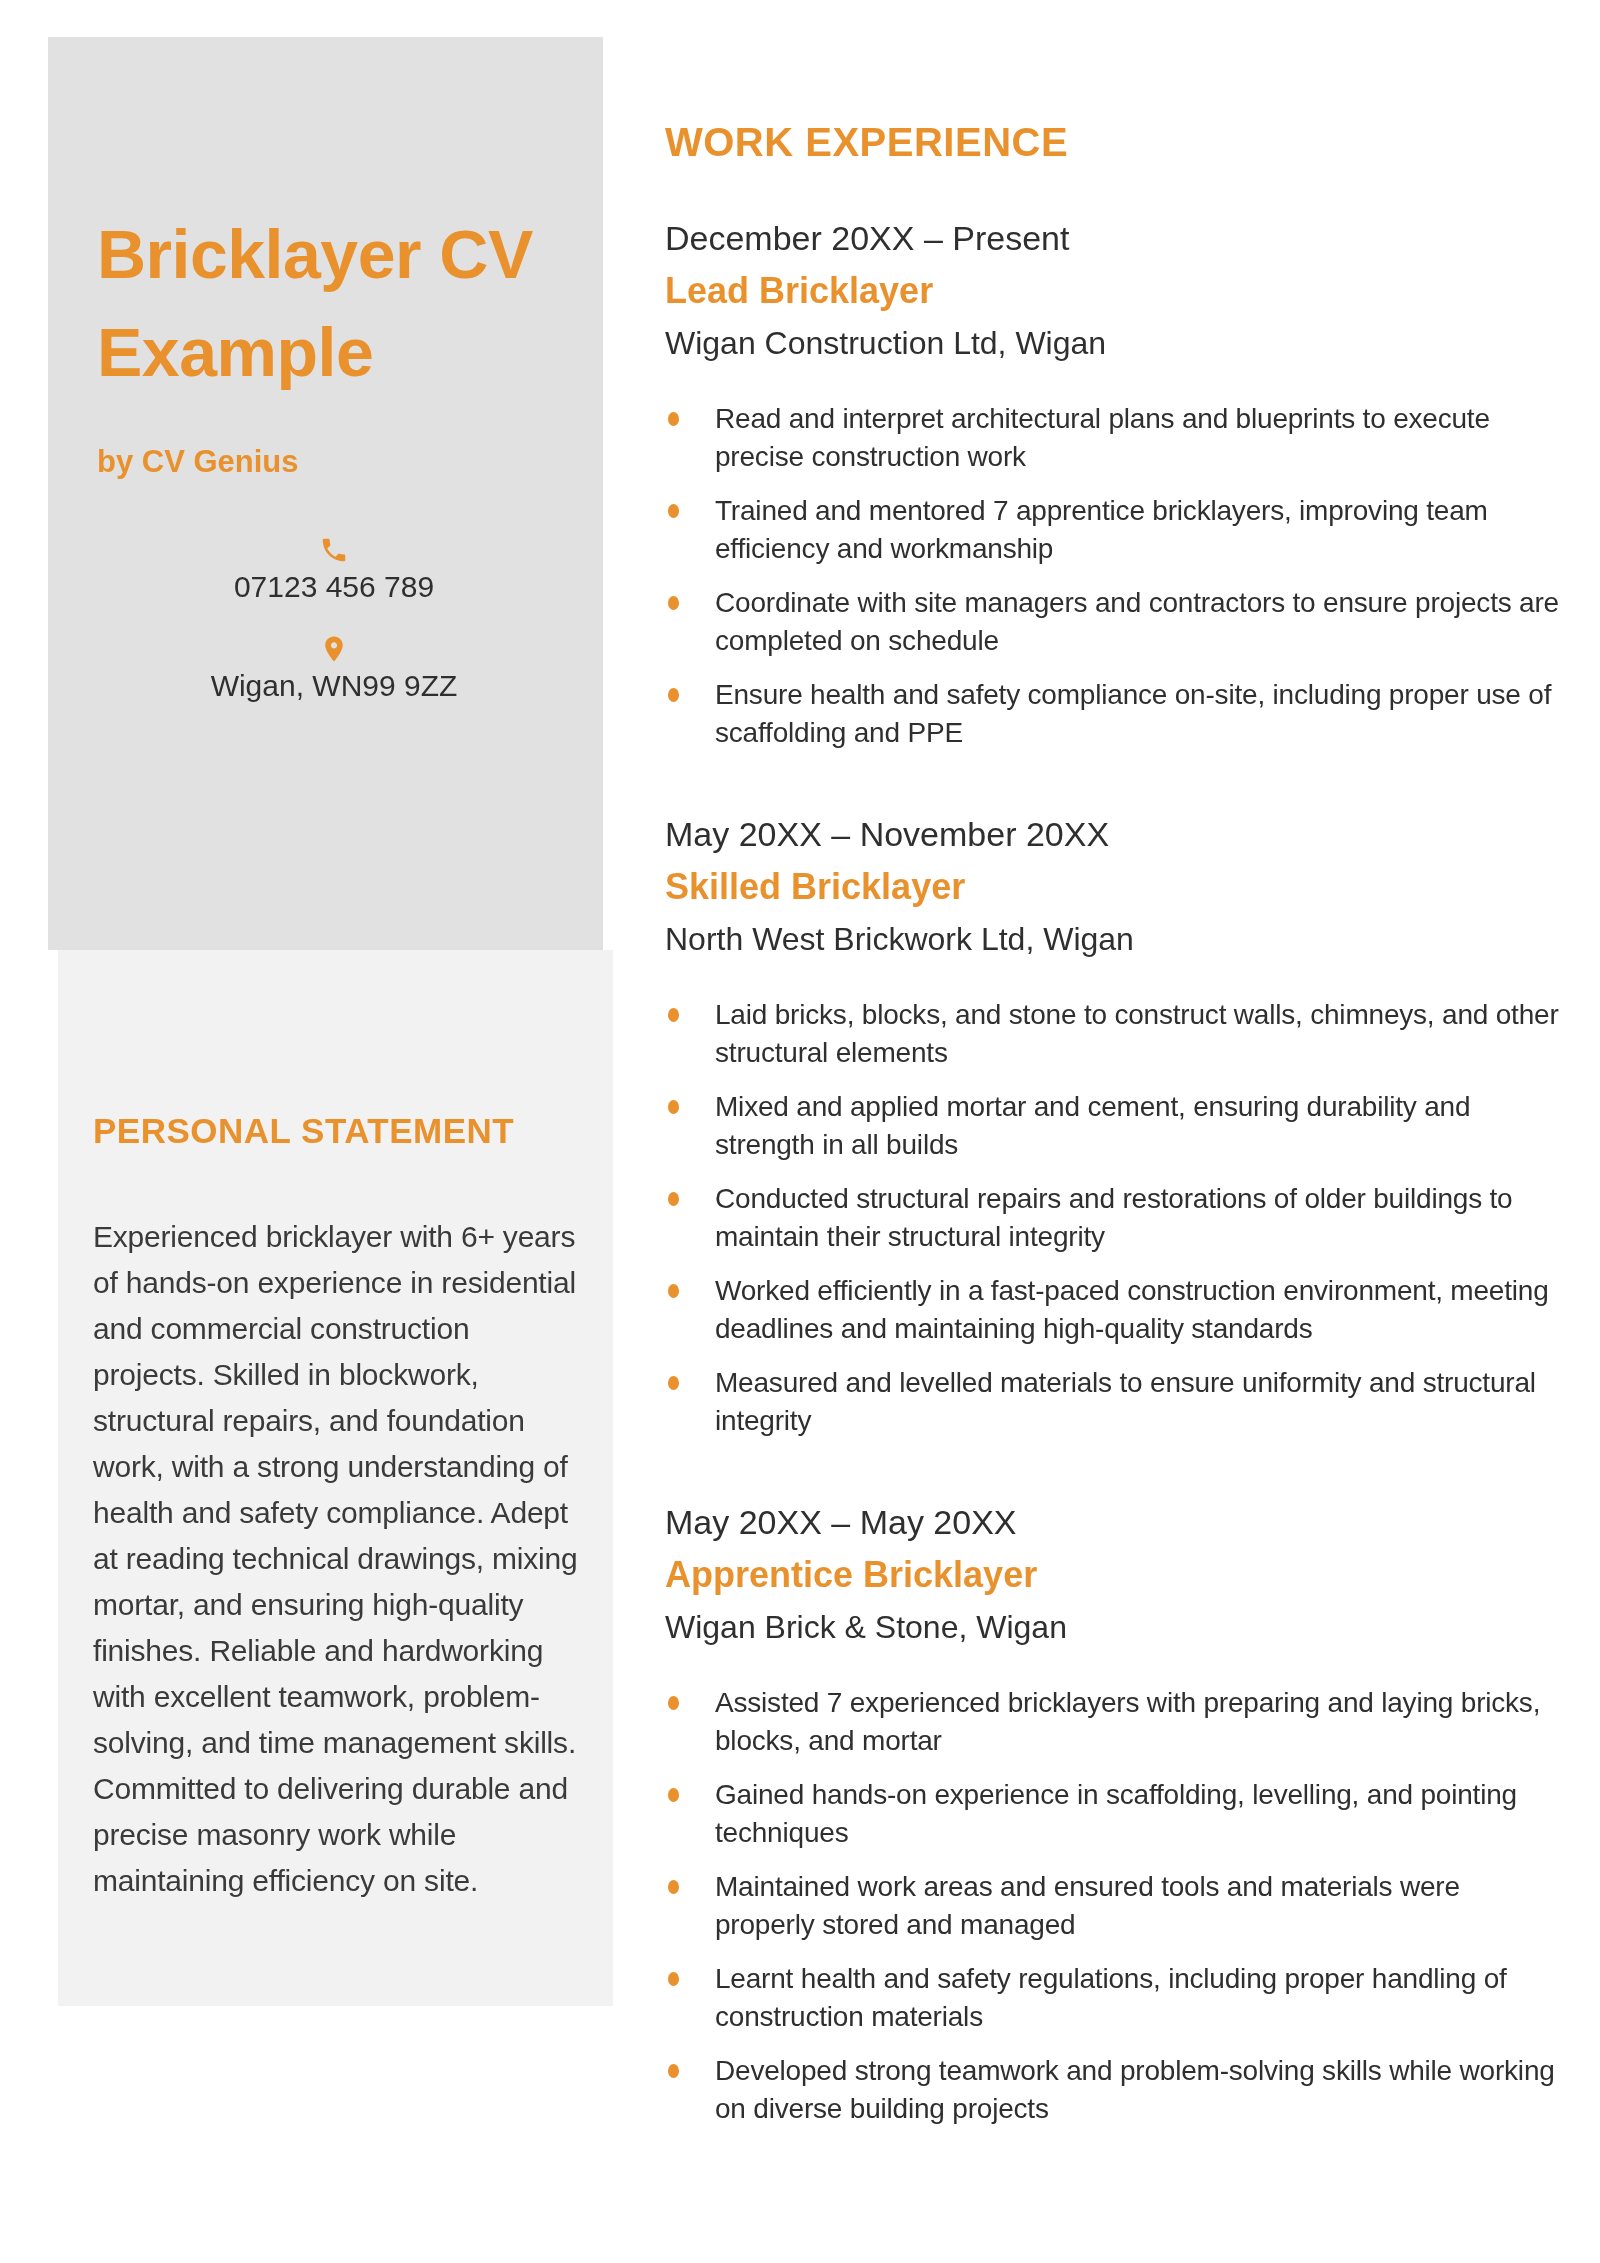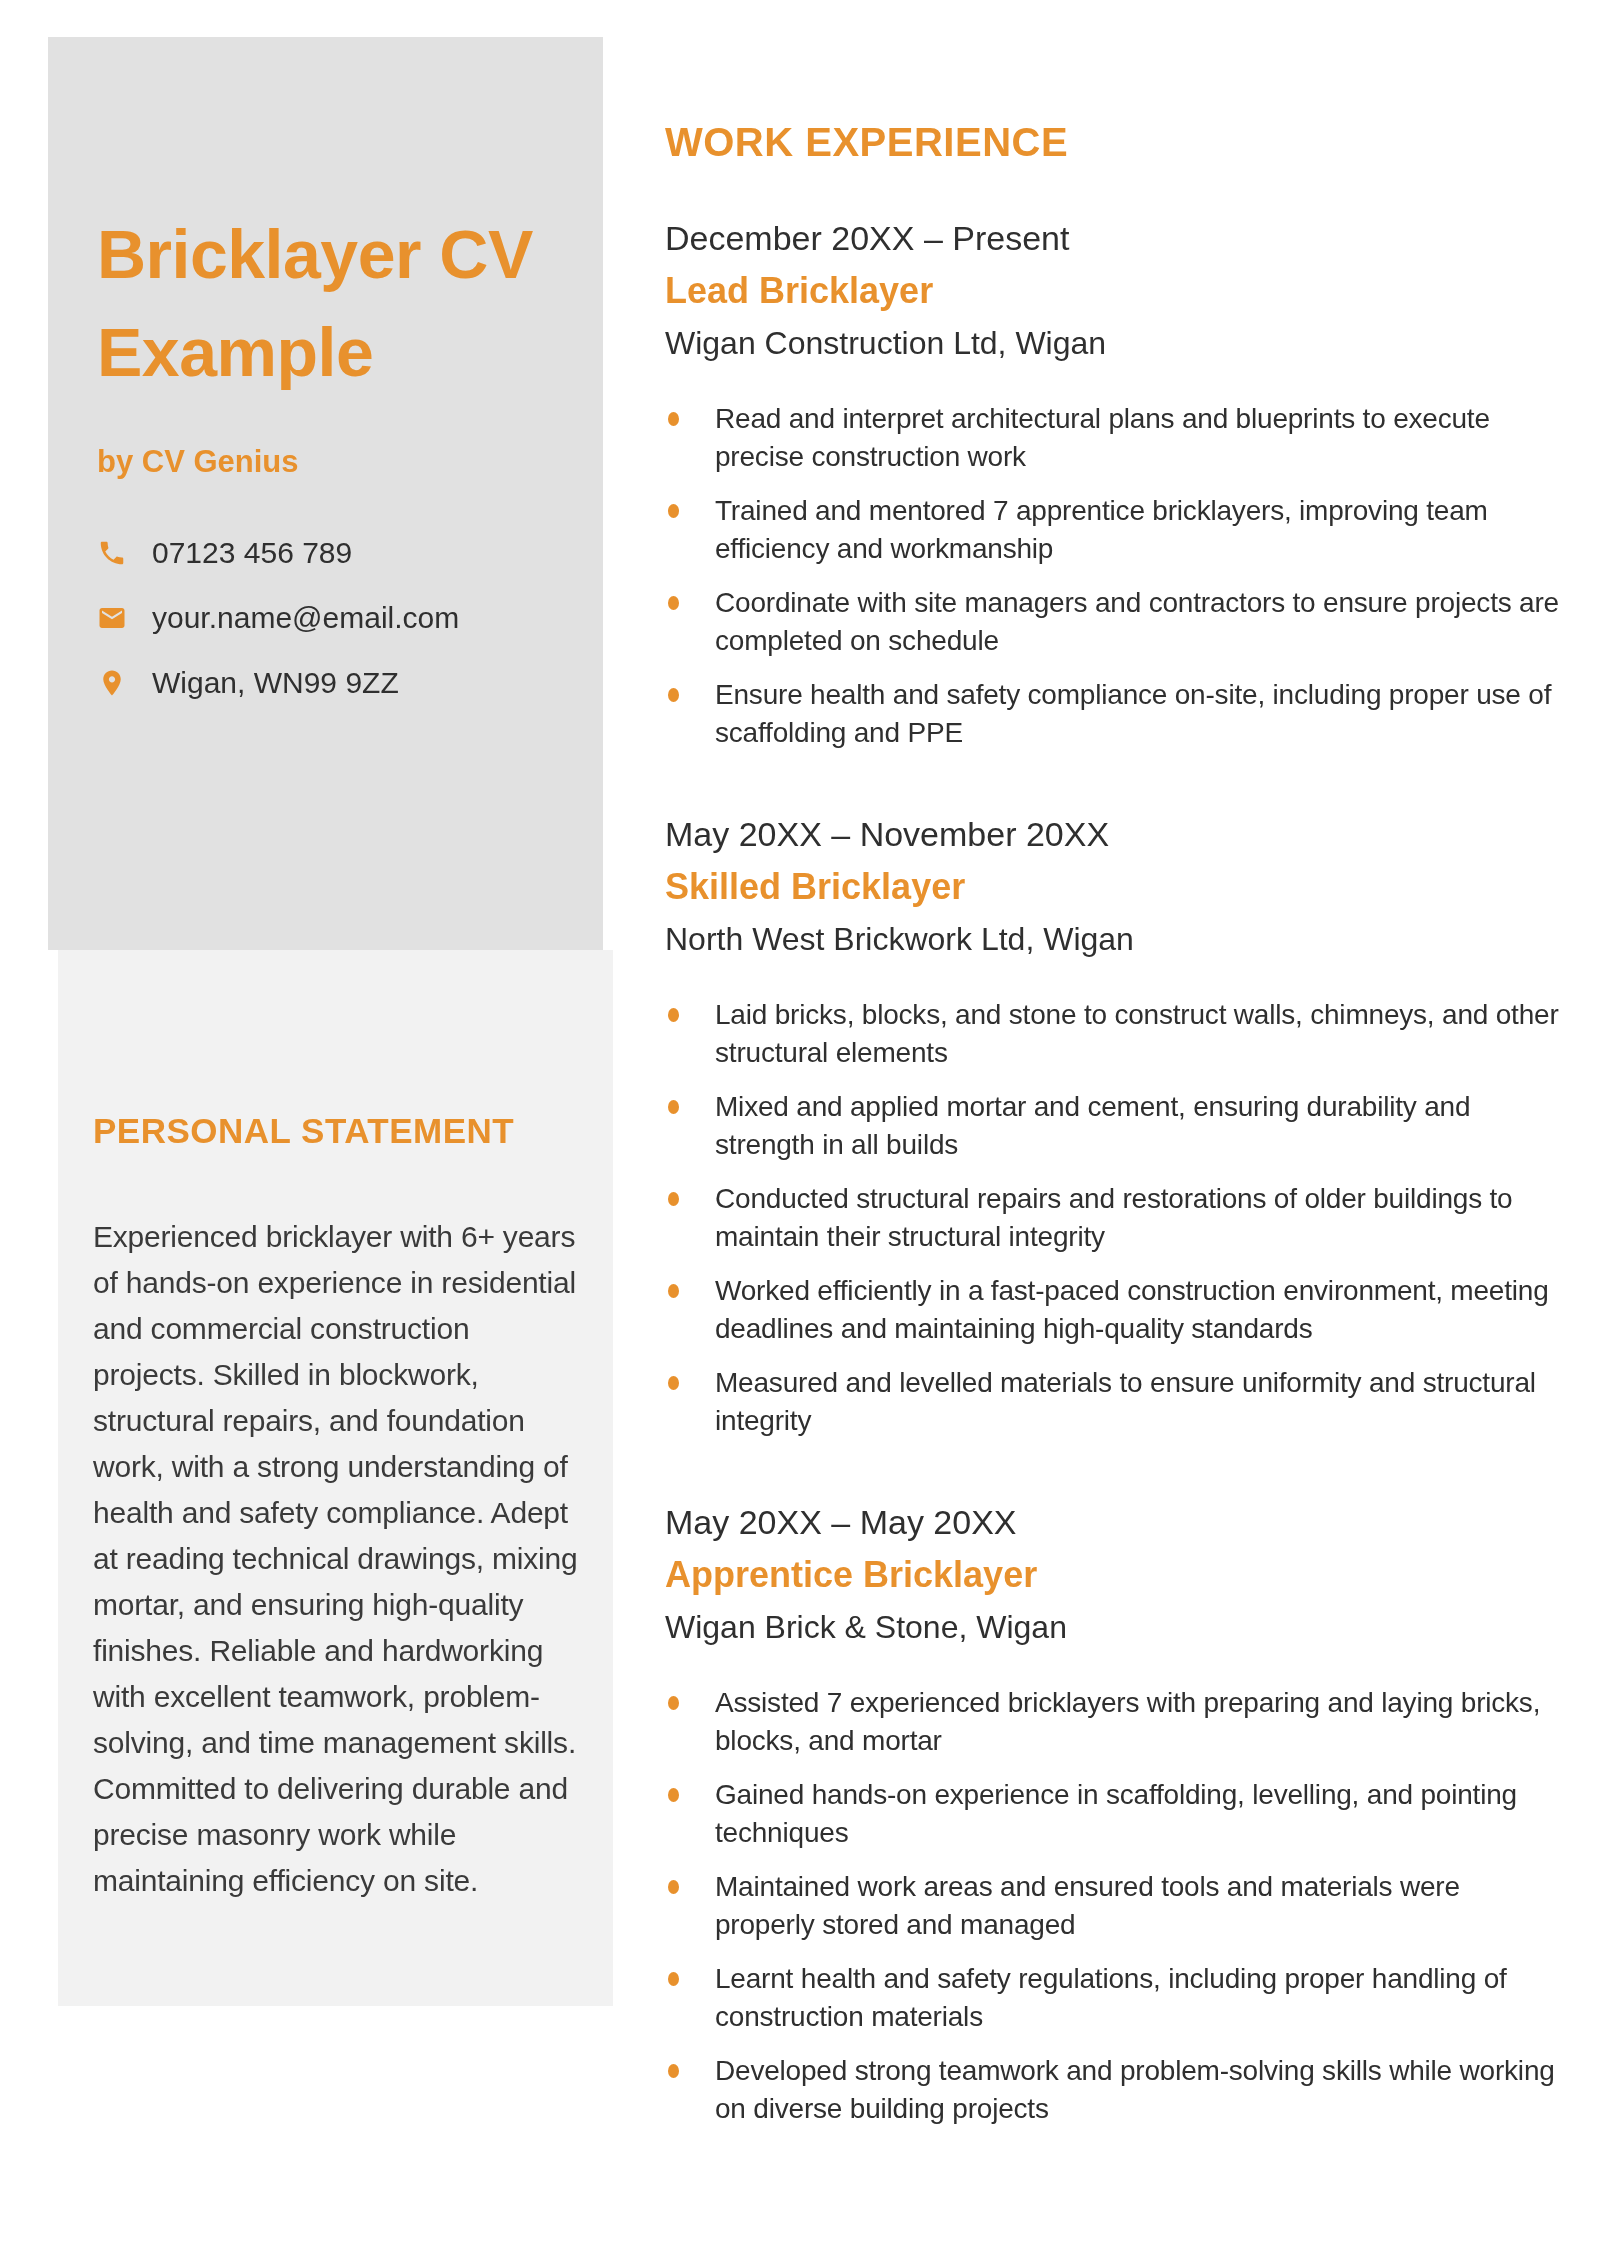--- a/index.html
+++ b/index.html
@@ -20,22 +20,22 @@
   .byline {
     margin-top:42px; color:var(--accent,#E8912D);
     font-weight:700; font-size:31px; line-height:37px;
   }
   .contact-heading {
     margin-top:78px; color:var(--accent,#E8912D);
     font-weight:700; font-size:35px; line-height:42px; letter-spacing:0.5px;
   }
   .contact-list { margin-top:55px; }
   .contact-row {
-    display:flex; align-items:center; gap:25px; margin-bottom:30px;
-    font-size:30px; line-height:35px; color:var(--ink,#2F2F2F);
+    display:flex; align-items:center; gap:4px; margin-bottom:30px;
+    font-size:30px; line-height:35px; color:var(--ink,#2F2F2F);flex-direction:column;
   }
   .contact-row .icon-wrap { flex:none; width:30px; height:30px; display:flex; }
   .contact-row svg { width:30px; height:30px; fill:var(--accent,#E8912D); }
 
   .block-light {
     position:absolute; left:58px; top:950px; width:555px; height:1056px;
     background:var(--sidebar-light,#F2F2F2); box-sizing:border-box;
     padding:160px 33px 0 35px;
   }
   .ps-heading {
@@ -81,28 +81,20 @@
     <div class="byline">by CV Genius</div>
 
     <div class="contact-list">
       <div class="contact-row">
         <span class="icon-wrap">
           <svg viewBox="0 0 24 24">
               <path d="M6.62 10.79c1.44 2.83 3.76 5.14 6.59 6.59l2.2-2.2c.27-.27.67-.36 1.02-.24 1.12.37 2.33.57 3.57.57.55 0 1 .45 1 1V20c0 .55-.45 1-1 1-9.39 0-17-7.61-17-17 0-.55.45-1 1-1h3.5c.55 0 1 .45 1 1 0 1.25.2 2.45.57 3.57.11.35.03.74-.25 1.02l-2.2 2.2z"></path>
             </svg>
         </span>
         <span>07123 456 789</span>
-      </div>
-      <div class="contact-row">
-        <span class="icon-wrap">
-          <svg viewBox="0 0 24 24">
-              <path d="M20 4H4c-1.1 0-1.99.9-1.99 2L2 18c0 1.1.9 2 2 2h16c1.1 0 2-.9 2-2V6c0-1.1-.9-2-2-2zm0 4l-8 5-8-5V6l8 5 8-5v2z"></path>
-            </svg>
-        </span>
-        <span>your.name@email.com</span>
       </div>
       <div class="contact-row">
         <span class="icon-wrap">
           <svg viewBox="0 0 24 24">
               <path d="M12 2C8.13 2 5 5.13 5 9c0 5.25 7 13 7 13s7-7.75 7-13c0-3.87-3.13-7-7-7zm0 9.5c-1.38 0-2.5-1.12-2.5-2.5s1.12-2.5 2.5-2.5 2.5 1.12 2.5 2.5-1.12 2.5-2.5 2.5z"></path>
             </svg>
         </span>
         <span>Wigan, WN99 9ZZ</span>
       </div>
     </div>

